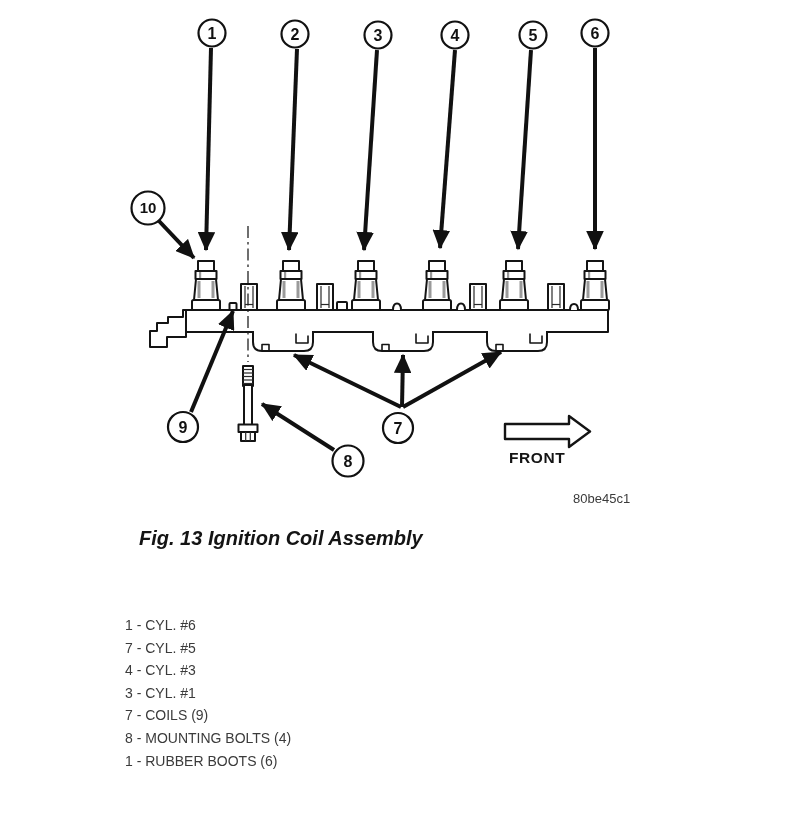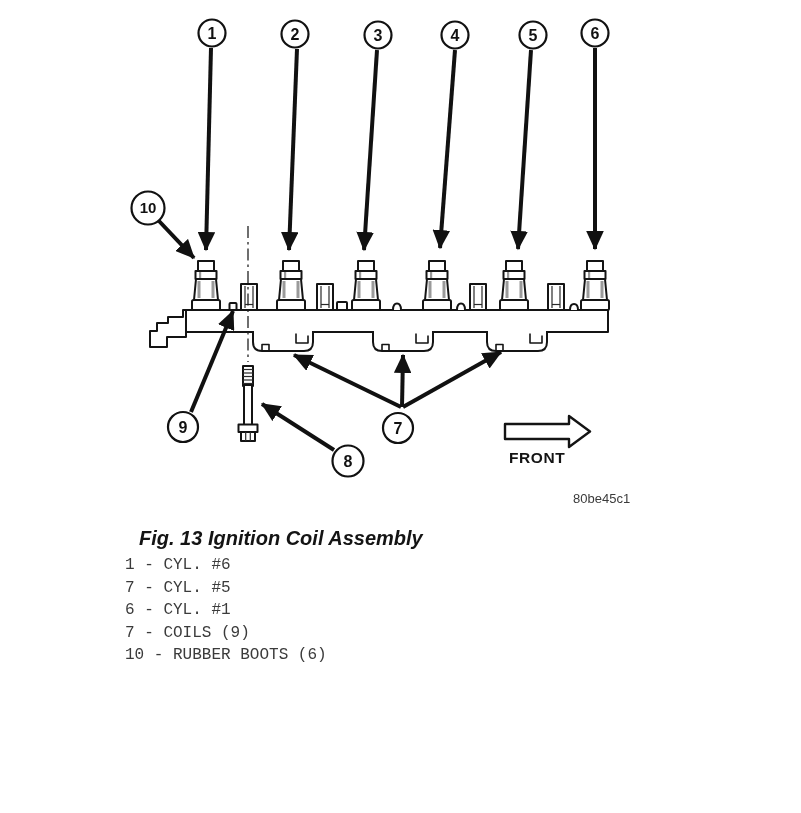--- a/index.html
+++ b/index.html
@@ -15,22 +15,22 @@
   .callout{fill:#ffffff;stroke:#111111;stroke-width:2.2;}
   .callout-num{font-family:"Liberation Sans", sans-serif;font-size:16px;font-weight:bold;
                fill:#111111;text-anchor:middle;}
   .callout-num.small{font-size:15px;}
   .cline{stroke:#222222;stroke-width:1.3;stroke-dasharray:12 4 2.5 4;fill:none;}
   .front-label{font-family:"Liberation Sans", sans-serif;font-size:15.5px;font-weight:bold;
                fill:#141414;letter-spacing:0.6px;}
   .code-label{font-family:"Liberation Sans", sans-serif;font-size:13px;fill:#3b3b3b;}
   #figure-caption{position:absolute;left:139px;top:527px;font-size:20px;font-weight:bold;
                   font-style:italic;color:#141414;white-space:nowrap;}
-  #legend{position:absolute;left:125px;top:554px;font-size:16px;color:#3b3b3b;
-          line-height:22.6px;white-space:nowrap;font-family:Liberation Mono, monospace;}
+  #legend{position:absolute;left:125px;top:614px;font-size:14px;color:#3b3b3b;
+          line-height:22.6px;white-space:nowrap;}
 </style>
 </head>
 <body>
 
 <div id="page">
 
   <svg id="diagram-svg" width="801" height="512" viewBox="0 0 801 512">
     <defs>
       <marker id="ah" markerUnits="strokeWidth" markerWidth="5.2" markerHeight="4.4" refX="4.5" refY="2.2" orient="auto">
         <path d="M0,0 L4.8,2.2 L0,4.4 Z" fill="#111111"></path>
@@ -228,18 +228,20 @@
         <text class="callout-num small" x="148" y="213">10</text>
       </g>
     </g>
   </svg>
 
   <div id="figure-caption">Fig. 13 Ignition Coil Assembly</div>
 
   <div id="legend">
     <div>1 - CYL. #6</div>
     <div>7 - CYL. #5</div>
-    <div>6 - CYL. #1</div>
+    <div>4 - CYL. #3</div>
+    <div>3 - CYL. #1</div>
     <div>7 - COILS (9)</div>
-    <div>10 - RUBBER BOOTS (6)</div>
+    <div>8 - MOUNTING BOLTS (4)</div>
+    <div>1 - RUBBER BOOTS (6)</div>
   </div>
 
 </div>
 
 </body></html>

